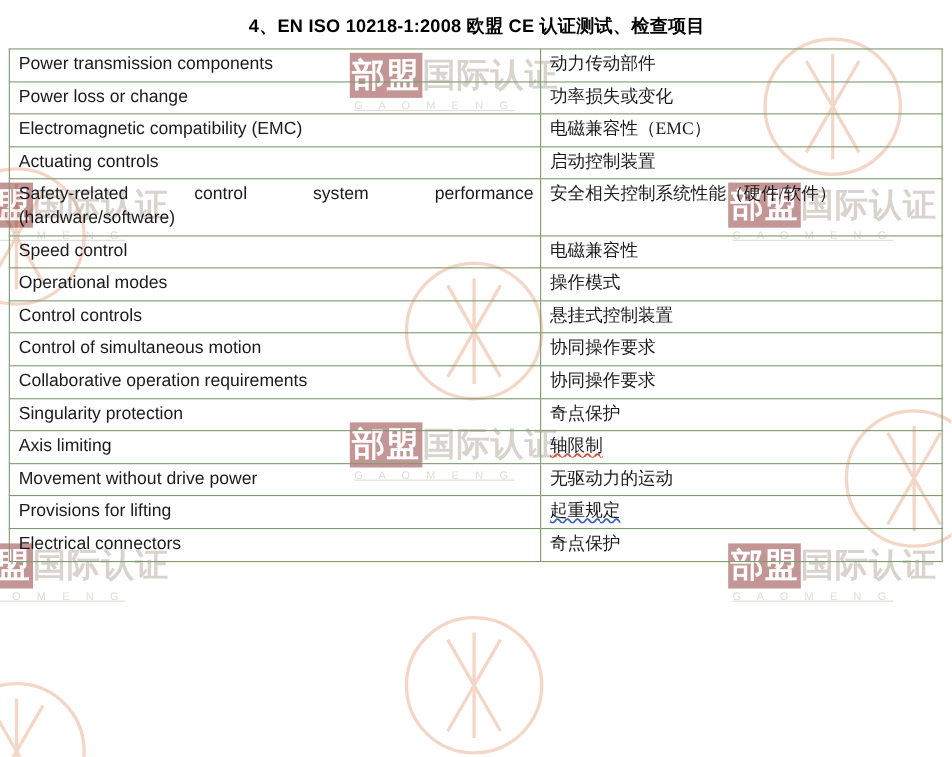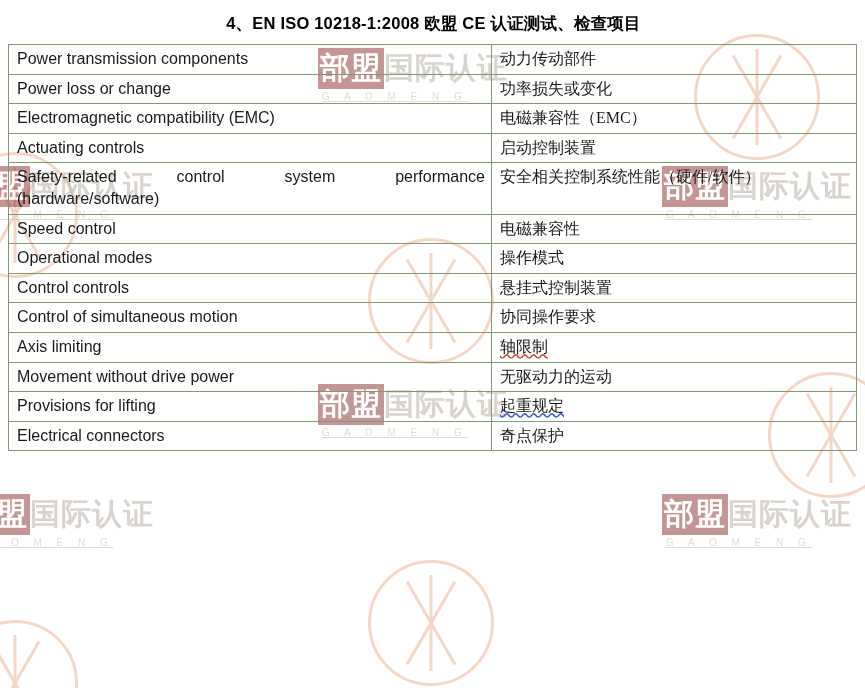--- a/index.html
+++ b/index.html
@@ -231,20 +231,28 @@
       </tr>
       <tr>
         <td class="en">Control controls</td>
         <td class="zh">悬挂式控制装置</td>
       </tr>
       <tr>
         <td class="en">Control of simultaneous motion</td>
         <td class="zh">协同操作要求</td>
       </tr>
       <tr>
+        <td class="en">Collaborative operation requirements</td>
+        <td class="zh">协同操作要求</td>
+      </tr>
+      <tr>
+        <td class="en">Singularity protection</td>
+        <td class="zh">奇点保护</td>
+      </tr>
+      <tr>
         <td class="en">Axis limiting</td>
         <td class="zh u-red">轴限制</td>
       </tr>
       <tr>
         <td class="en">Movement without drive power</td>
         <td class="zh">无驱动力的运动</td>
       </tr>
       <tr>
         <td class="en">Provisions for lifting</td>
         <td class="zh u-blue">起重规定</td>

